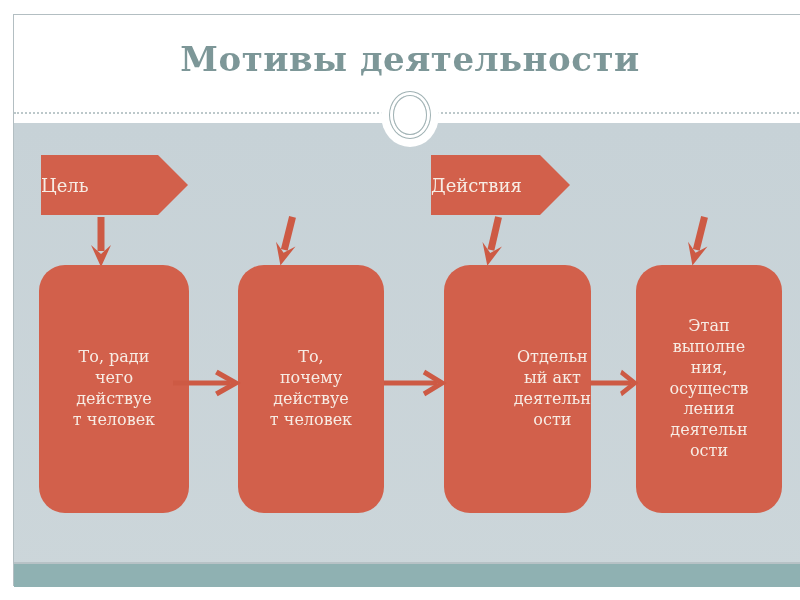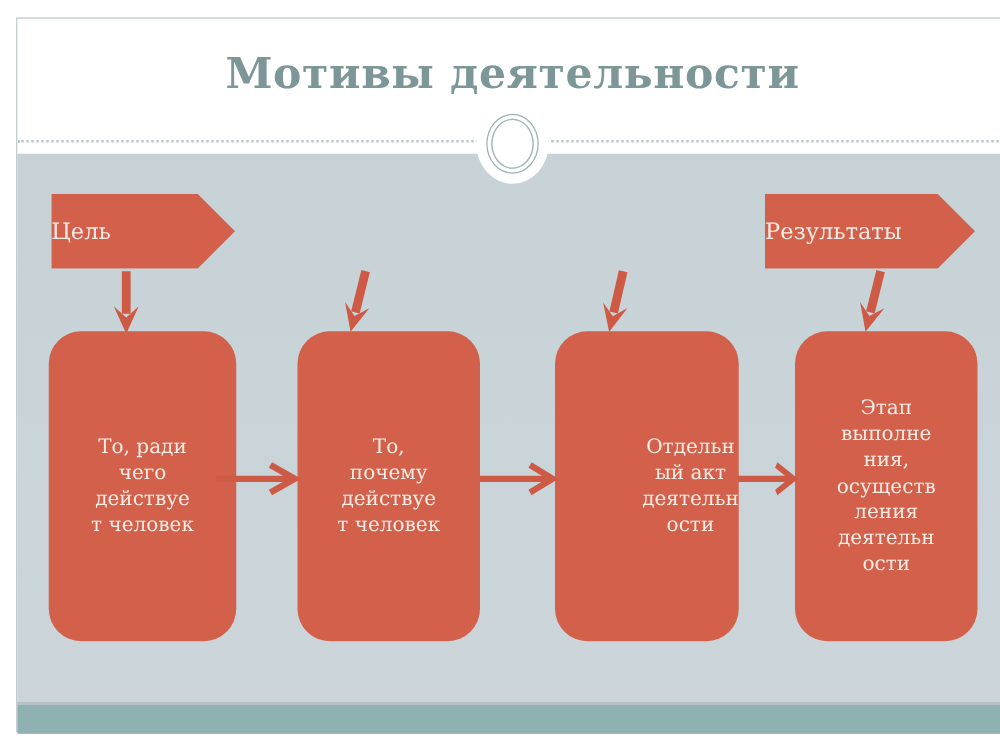--- a/index.html
+++ b/index.html
@@ -122,22 +122,22 @@
       <div class="ornament">
         <div class="ornament-inner"></div>
       </div>
     </div>
 
     <div class="content">
 
       <div class="pentagon p1">
         <span>Цель</span>
       </div>
-      <div class="pentagon p4">
-        <span>Результаты</span>
+      <div class="pentagon p3">
+        <span>Действия</span>
       </div>
 
       <svg class="down-arrow da1" viewBox="0 0 26 52">
         <line class="stroke" x1="13" y1="2" x2="13" y2="36" stroke-width="7"></line>
         <polygon class="fillc" points="3,30 13,39 23,30 13,52"></polygon>
       </svg>
       <svg class="down-arrow da2" viewBox="0 0 26 52">
         <line class="stroke" x1="13" y1="2" x2="13" y2="36" stroke-width="7"></line>
         <polygon class="fillc" points="3,30 13,39 23,30 13,52"></polygon>
       </svg>

